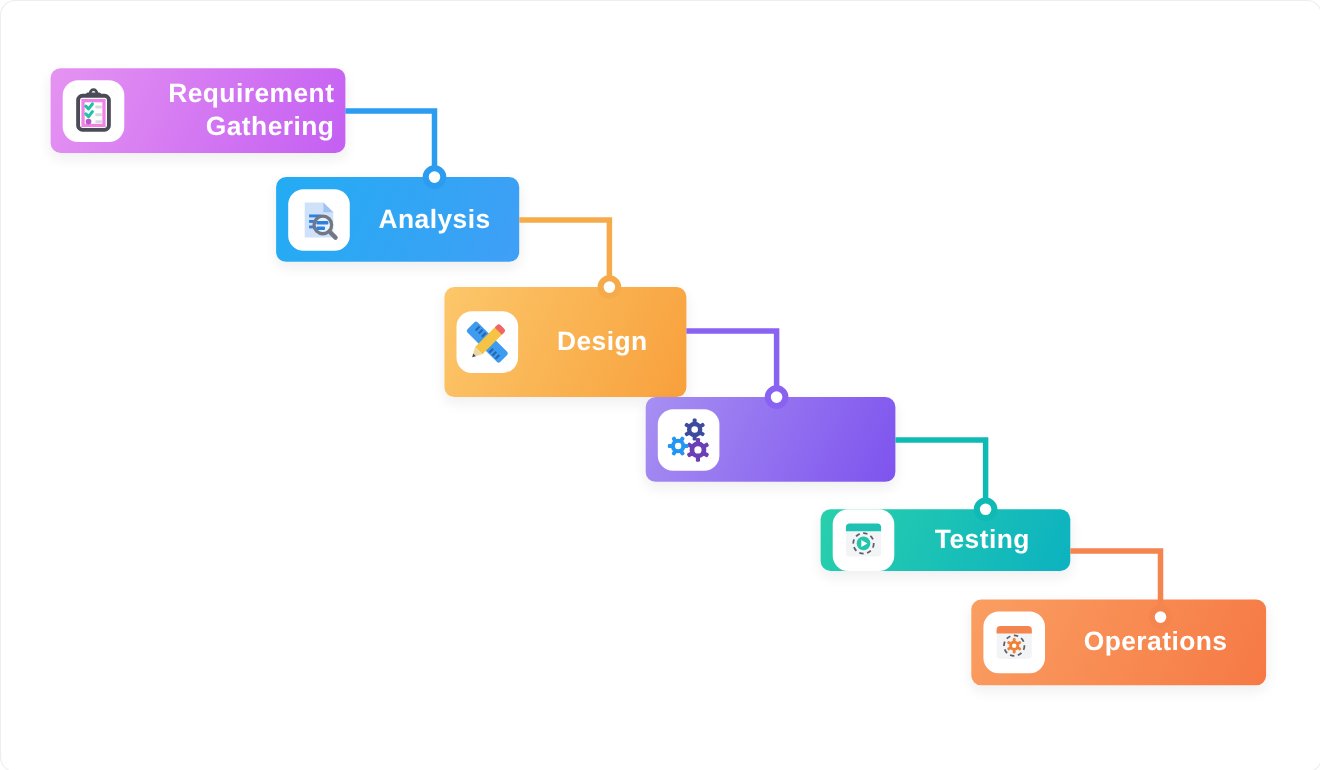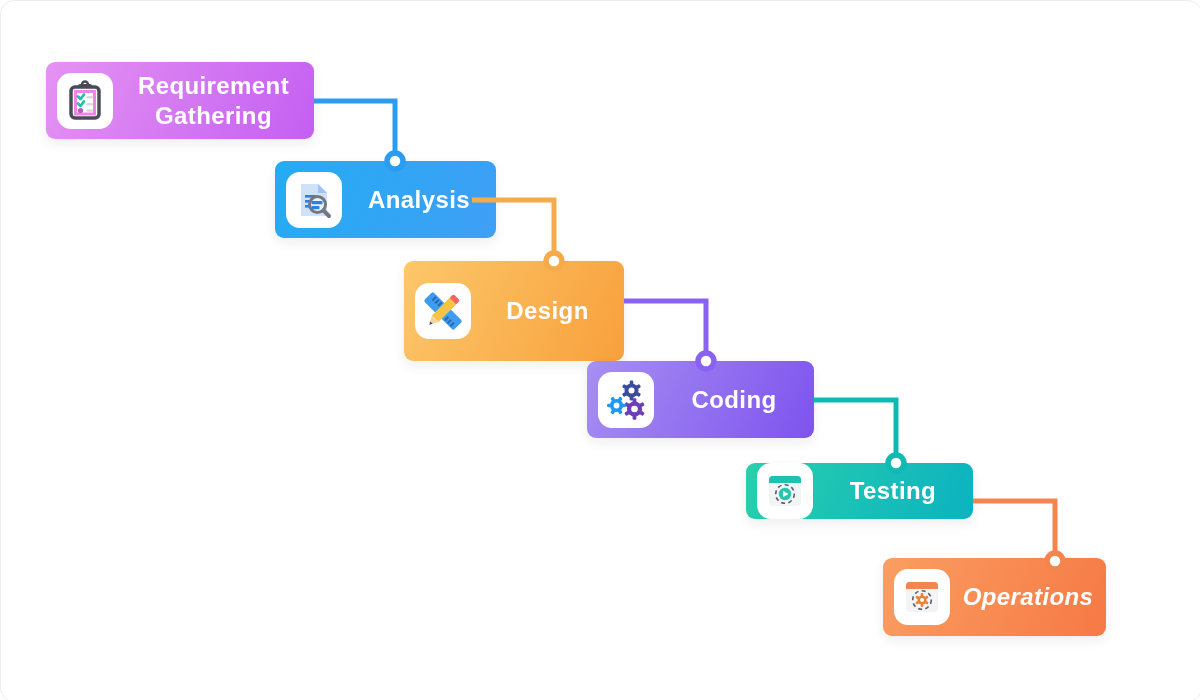--- a/index.html
+++ b/index.html
@@ -34,28 +34,28 @@
   .stage-label{
     flex:1;
     text-align:center;
     color:#ffffff;
     font-size:24px;
     font-weight:700;
     letter-spacing:0.4px;
     line-height:1.22;
     padding:0 10px;
   }
-  .stage-label span{display:inline-block;text-align:center;}
+  .stage-label span{display:inline-block;text-align:right;}
   
   .stage-1{left:45px;  top:61px;  width:268px;height:77px; background:linear-gradient(115deg,#e593f2 0%,#c45ff2 100%);}
-  .stage-2{left:250px; top:160px; width:221px;height:77px; background:linear-gradient(115deg,#23acf3 0%,#3f9ff6 100%);margin-left:24px;}
+  .stage-2{left:250px; top:160px; width:221px;height:77px; background:linear-gradient(115deg,#23acf3 0%,#3f9ff6 100%);}
   .stage-3{left:403px; top:260px; width:220px;height:100px; background:linear-gradient(115deg,#fcc76a 0%,#f8a03c 100%);}
   .stage-4{left:586px; top:360px; width:227px;height:77px; background:linear-gradient(115deg,#a78ff2 0%,#7e53ee 100%);}
   .stage-5{left:745px; top:462px; width:227px;height:56px; background:linear-gradient(115deg,#28d0ac 0%,#0cb2c0 100%);}
-  .stage-6{left:882px; top:557px; width:223px;height:78px; background:linear-gradient(115deg,#fa9e61 0%,#f67945 100%);font-style:italic;}
+  .stage-6{left:882px; top:544px; width:268px;height:78px; background:linear-gradient(115deg,#fa9e61 0%,#f67945 100%);}
 </style>
 </head>
 <body>
 
 <div class="canvas">
 
   <div class="stage stage-1">
     <div class="icon-tile">
       <svg width="56" height="56" viewBox="0 0 56 56">
         <circle cx="28" cy="11.5" r="3" fill="#ffffff" stroke="#4b4b57" stroke-width="2.5"></circle>
@@ -193,21 +193,20 @@
                 <rect x="-1.8" y="-9.4" width="3.6" height="4.2" rx="1.2"></rect>
               </g>
             <g transform="rotate(330)">
                 <rect x="-1.8" y="-9.4" width="3.6" height="4.2" rx="1.2"></rect>
               </g>
           </g>
           <circle r="2.9" fill="#ffffff"></circle>
         </g>
       </svg>
     </div>
-    <div class="stage-label"><span>Coding</span></div>
   </div>
 
   <div class="stage stage-5">
     <div class="icon-tile">
       <svg width="56" height="56" viewBox="0 0 56 56">
         <rect x="12" y="13" width="32" height="30" rx="3.5" fill="#f3f4f6"></rect>
         <path d="M12 16.5 a3.5 3.5 0 0 1 3.5 -3.5 h25 a3.5 3.5 0 0 1 3.5 3.5 v3.5 h-32 z" fill="#1fc2b2"></path>
         <circle cx="28" cy="31" r="9.3" fill="none" stroke="#5b606c" stroke-width="1.6" stroke-dasharray="4 3.2"></circle>
         <circle cx="28" cy="31" r="6.2" fill="#23c6ad"></circle>
         <path d="M26 27.8 l5.6 3.2 -5.6 3.2 z" fill="#ffffff"></path>

